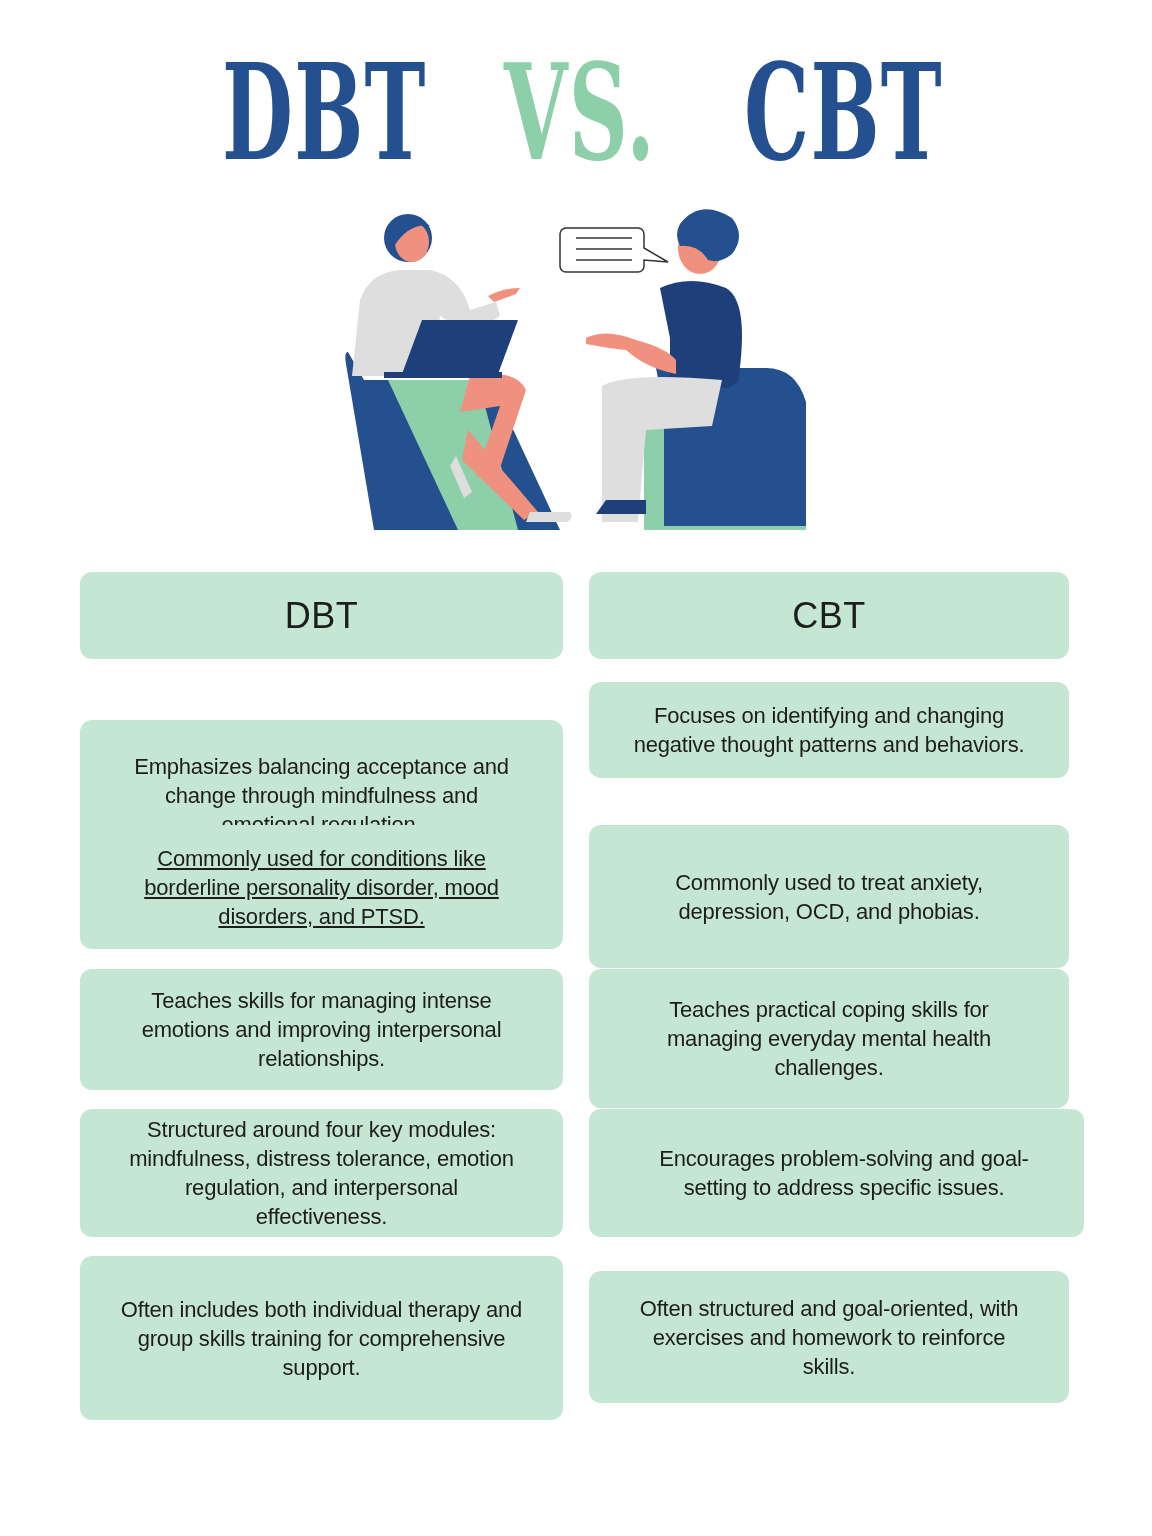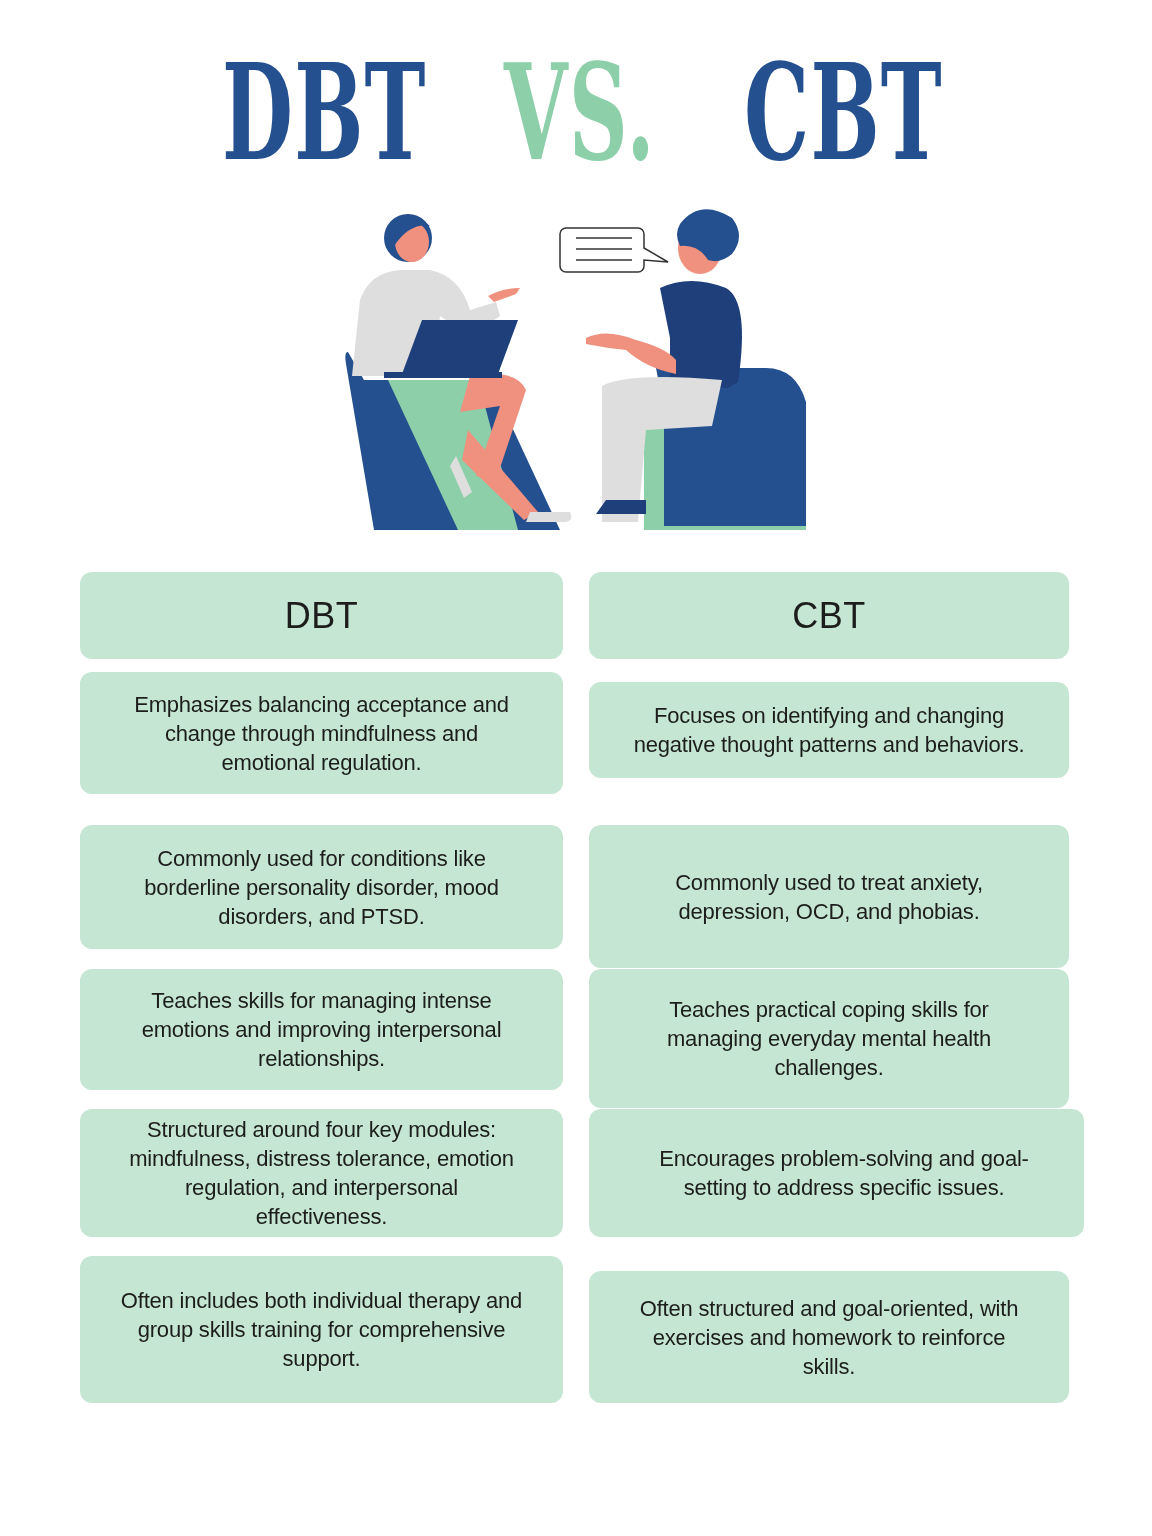--- a/index.html
+++ b/index.html
@@ -64,46 +64,46 @@
   <path d="M340,24 q20,-26 52,-6 q14,18 0,36 q-12,10 -24,6 q-10,-16 -28,-14 q-6,-12 0,-22 z" fill="#25508f"></path>
 </svg>
 
 <div class="box hdr lc" style="top:572px;height:87px;">
   <span class="txt">DBT</span>
 </div>
 <div class="box hdr rc" style="top:572px;height:87px;">
   <span class="txt">CBT</span>
 </div>
 
-<div class="box lc" style="top:672px;height:122px;">
+<div class="box lc" style="top:720px;height:150px;">
   <span class="txt">Emphasizes balancing acceptance and change through mindfulness and emotional regulation.</span>
 </div>
 <div class="box rc" style="top:682px;height:96px;text-align:center;">
   <span class="txt">Focuses on identifying and changing negative thought patterns and behaviors.</span>
 </div>
 
-<div class="box lc" style="top:825px;height:124px;">
+<div class="box lc" style="top:825px;height:124px;text-decoration:underline;">
   <span class="txt">Commonly used for conditions like borderline personality disorder, mood disorders, and PTSD.</span>
 </div>
 <div class="box rc" style="top:825px;height:143px;">
   <span class="txt">Commonly used to treat anxiety, depression, OCD, and phobias.</span>
 </div>
 
 <div class="box lc" style="top:969px;height:121px;justify-content:flex-end;">
   <span class="txt">Teaches skills for managing intense emotions and improving interpersonal relationships.</span>
 </div>
 <div class="box rc" style="top:969px;height:139px;">
   <span class="txt">Teaches practical coping skills for managing everyday mental health challenges.</span>
 </div>
 
 <div class="box lc" style="top:1109px;height:128px;">
   <span class="txt">Structured around four key modules: mindfulness, distress tolerance, emotion regulation, and interpersonal effectiveness.</span>
 </div>
 <div class="box rc" style="top:1109px;height:128px;padding-left:15px;">
   <span class="txt">Encourages problem-solving and goal-setting to address specific issues.</span>
 </div>
 
-<div class="box lc" style="top:1256px;height:147px;">
+<div class="box lc" style="top:1256px;height:164px;">
   <span class="txt">Often includes both individual therapy and group skills training for comprehensive support.</span>
 </div>
 <div class="box rc" style="top:1256px;height:132px;margin-top:15px;">
   <span class="txt">Often structured and goal-oriented, with exercises and homework to reinforce skills.</span>
 </div>
 
 </body></html>

